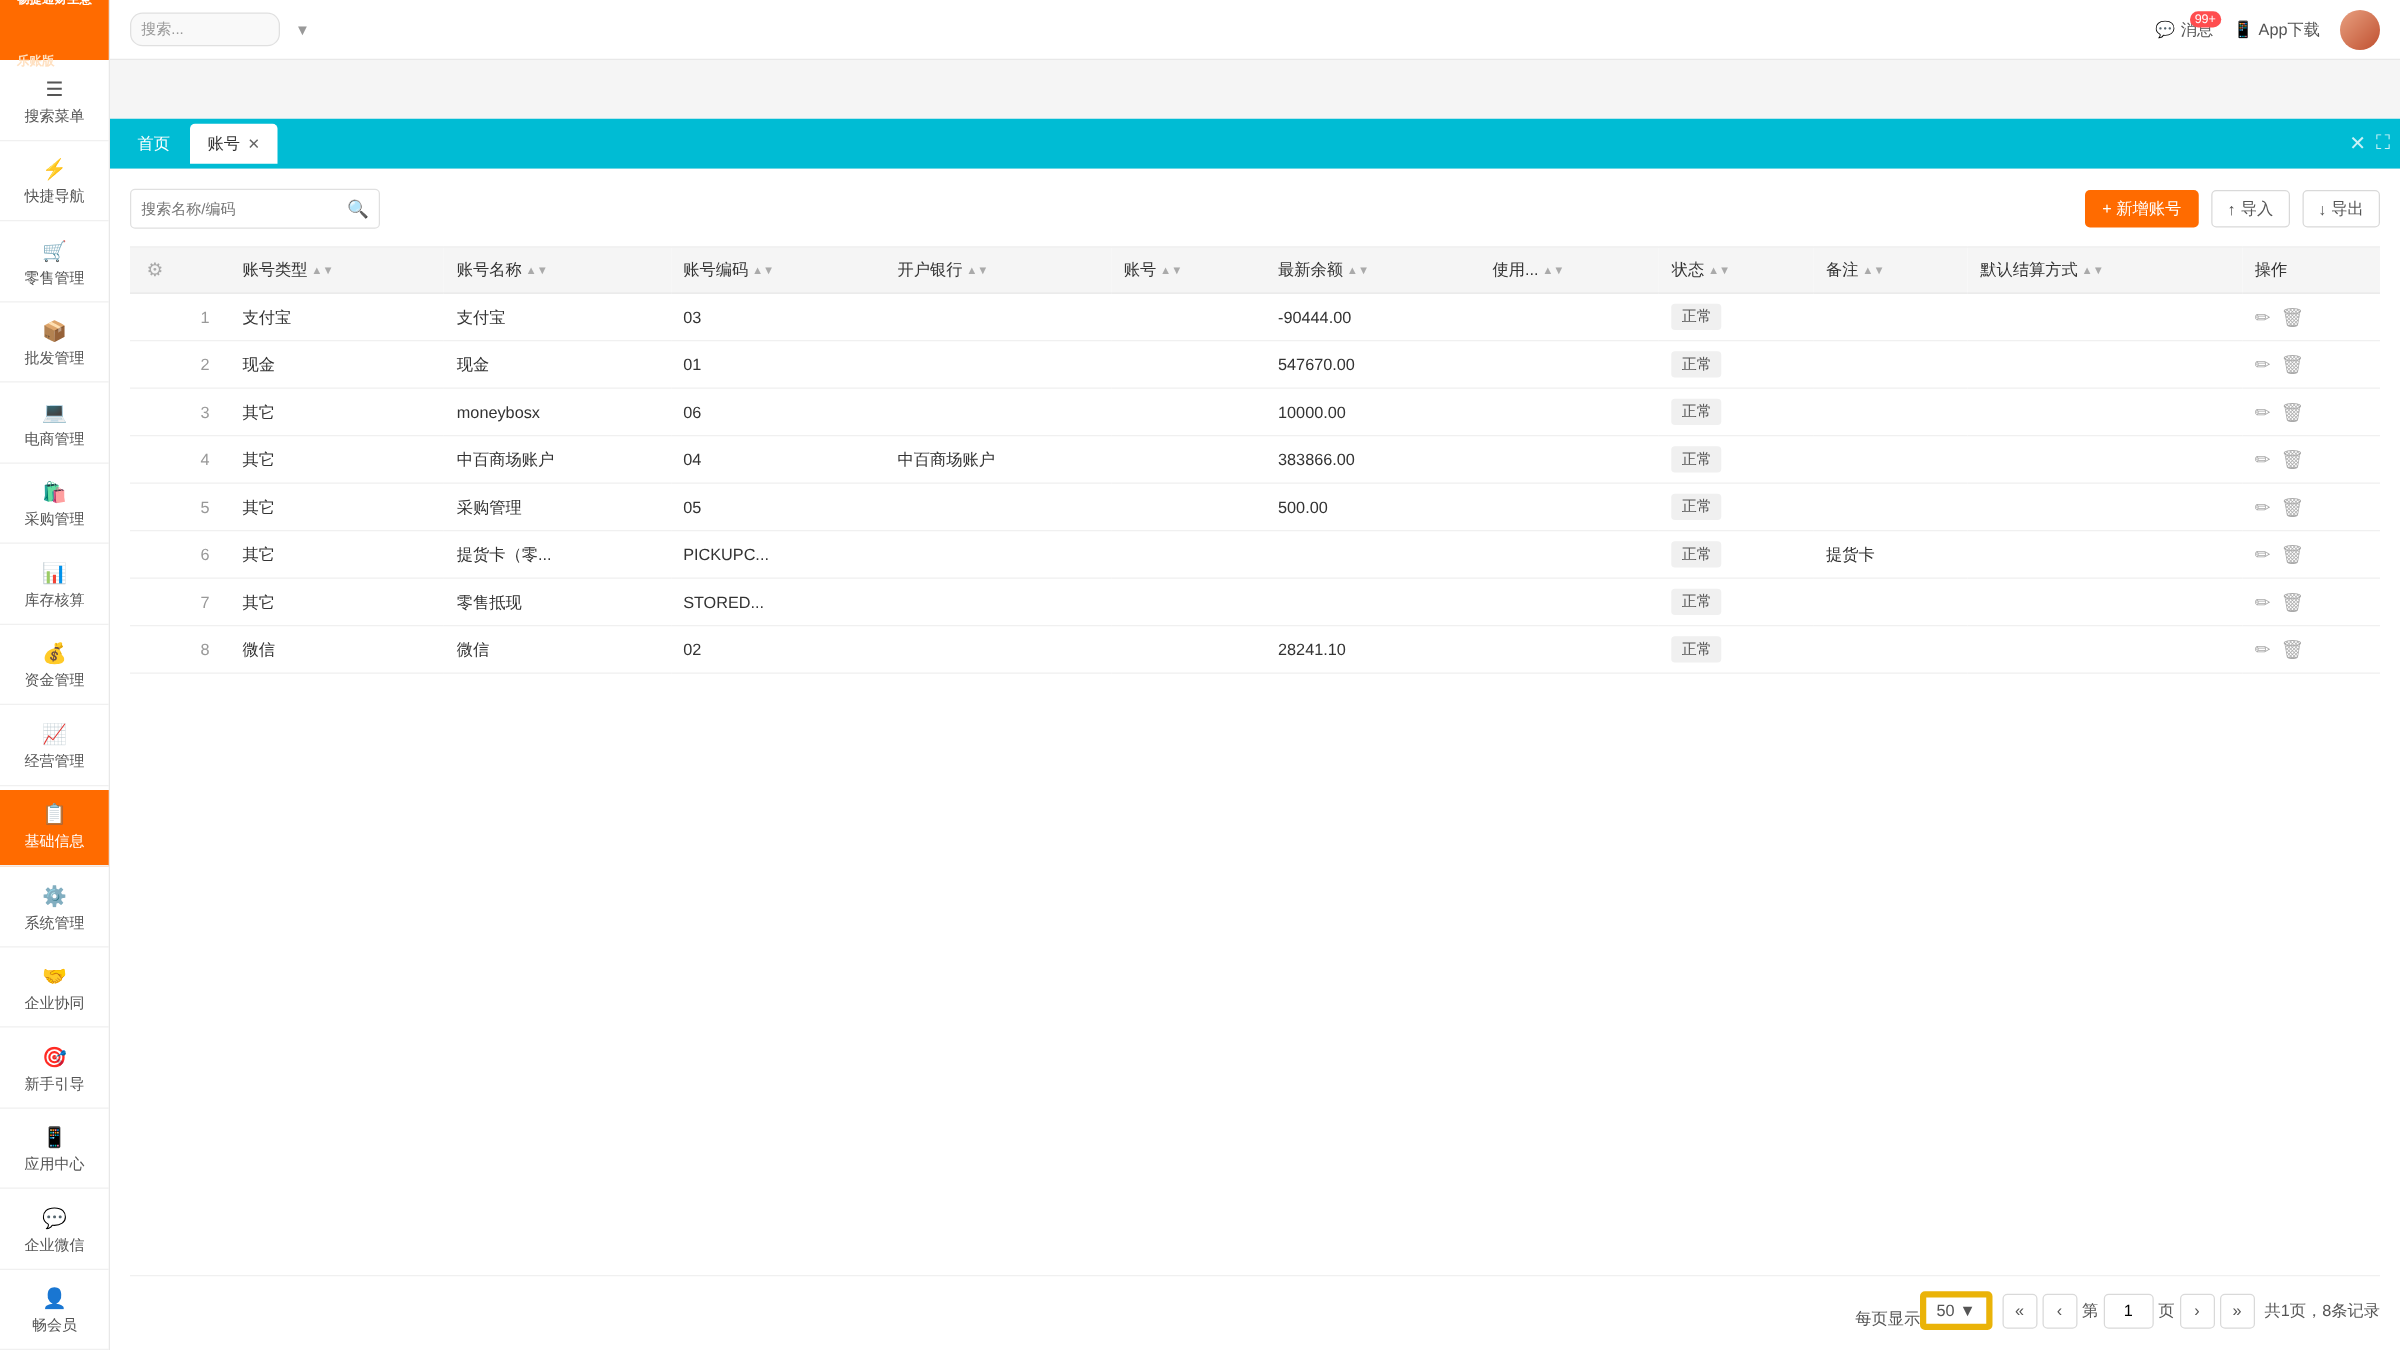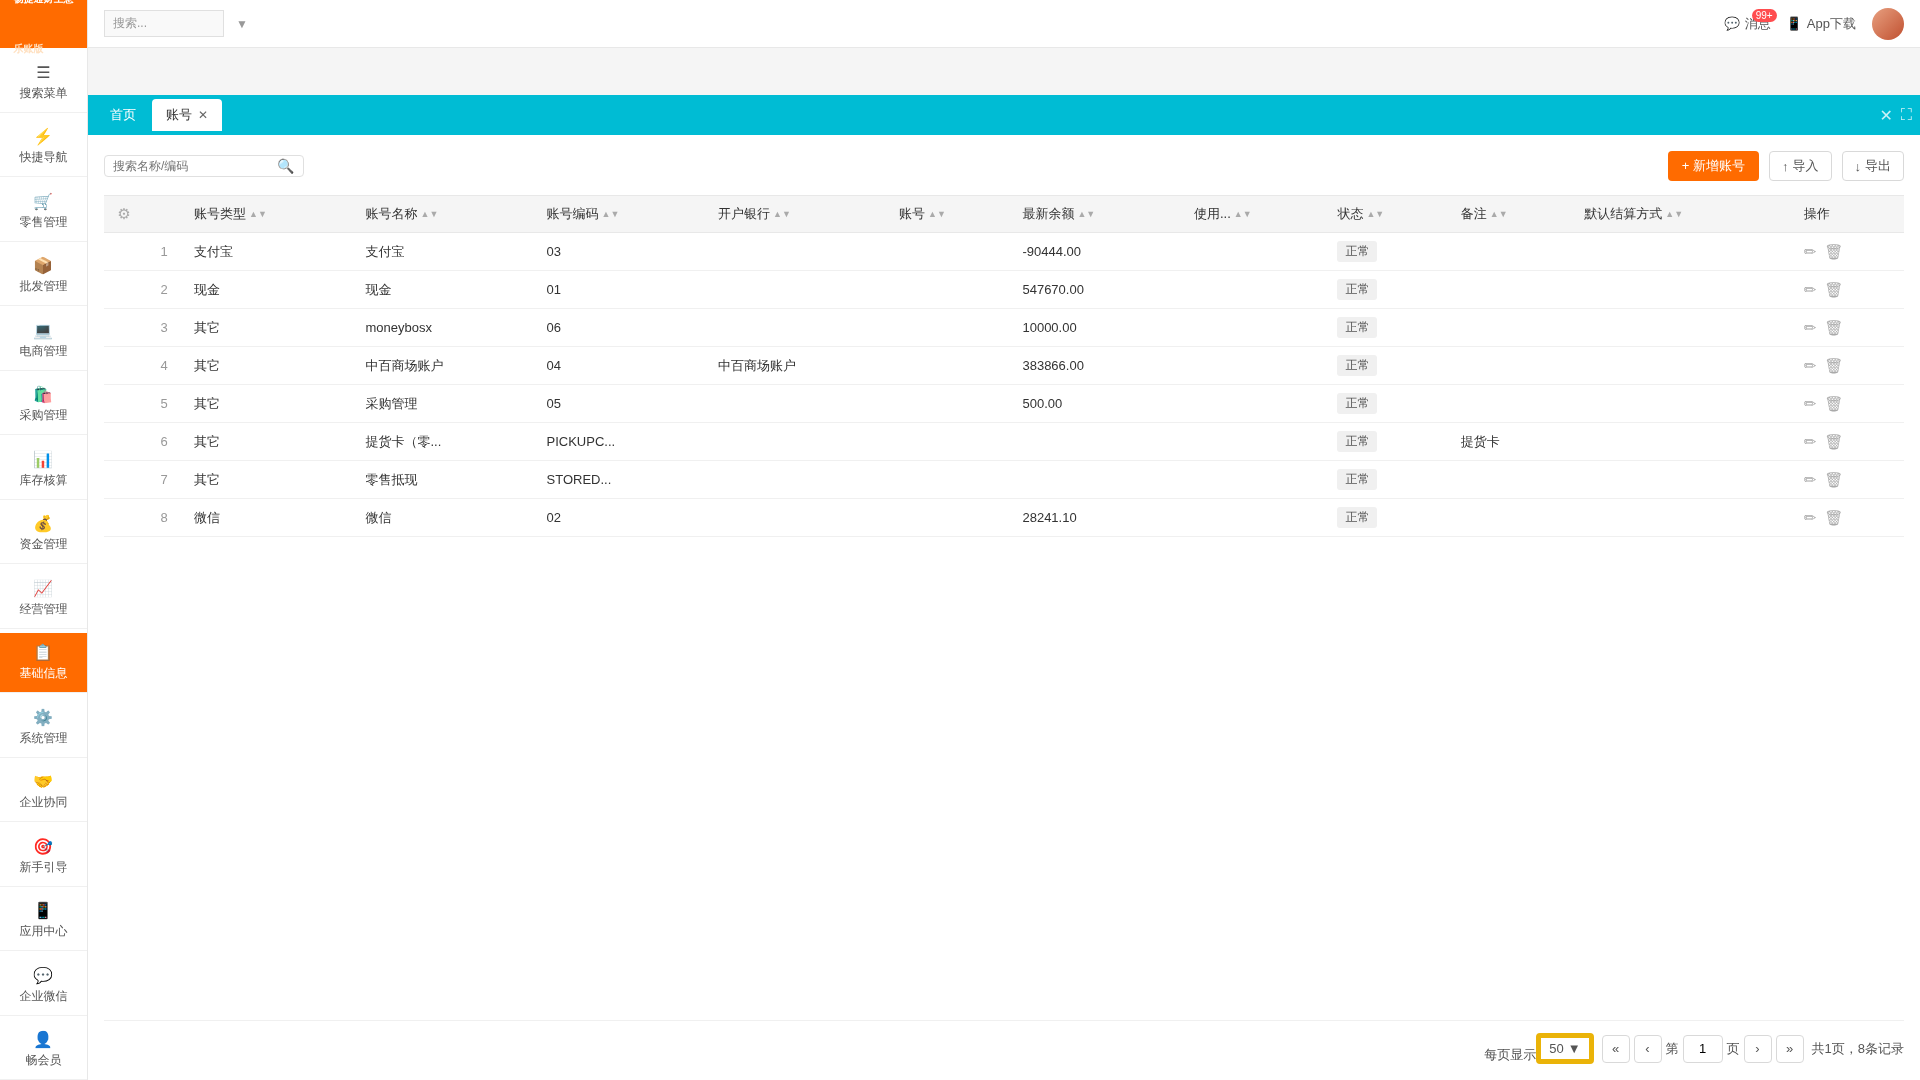--- a/index.html
+++ b/index.html
@@ -62,21 +62,21 @@
       border-bottom: 1px solid #e8e8e8;
       flex-shrink: 0;
     }
     .top-header-left {
       display: flex;
       align-items: center;
       gap: 12px;
     }
     .search-box-top {
       border: 1px solid #e0e0e0;
-      border-radius: 0;
+      border-radius: 10px;
       padding: 4px 8px;
       font-size: 12px;
       width: 120px;
       color: #999;
       background: #f9f9f9;
     }
     .dropdown-arrow { font-size: 12px; color: #999; cursor: pointer; }
     .top-header-right {
       display: flex;
       align-items: center;
@@ -177,21 +177,21 @@
       align-items: center;
       justify-content: space-between;
       margin-bottom: 14px;
     }
     .search-box {
       display: flex;
       align-items: center;
       border: 1px solid #e0e0e0;
       border-radius: 4px;
       padding: 0 8px;
-      height: 22px;
+      height: 32px;
       width: 200px;
       background: #fff;
     }
     .search-box input {
       border: none;
       outline: none;
       font-size: 12px;
       color: #999;
       flex: 1;
       background: transparent;

